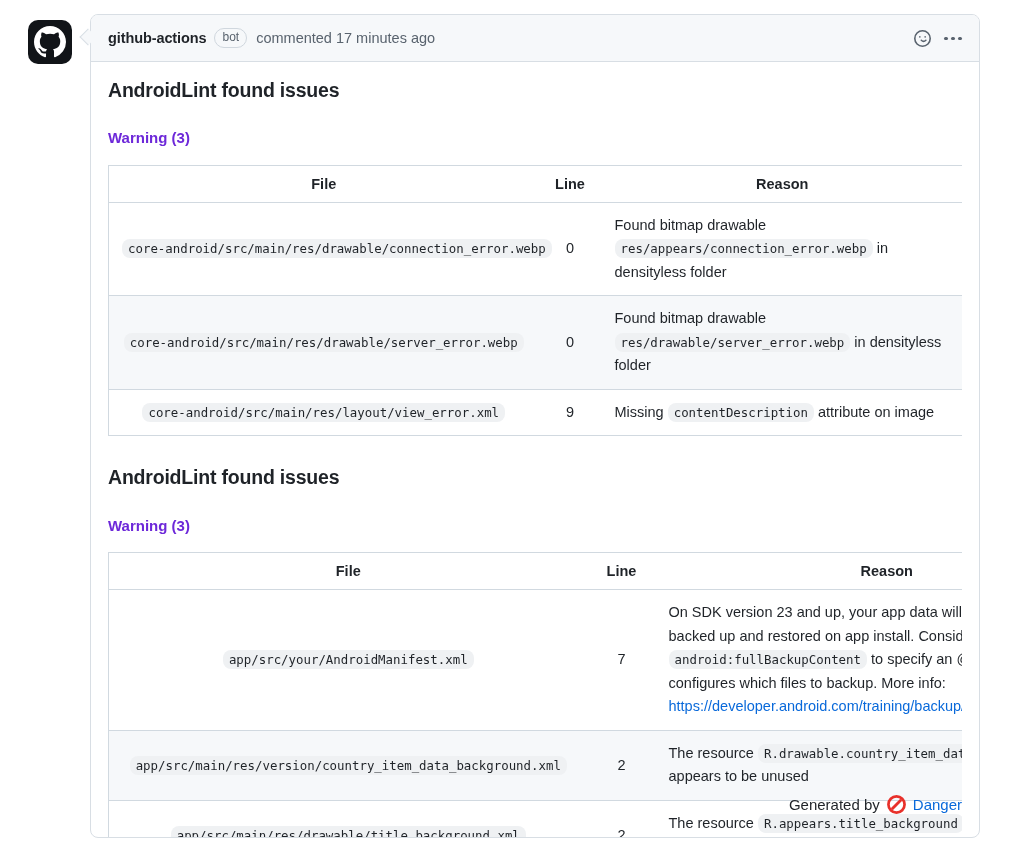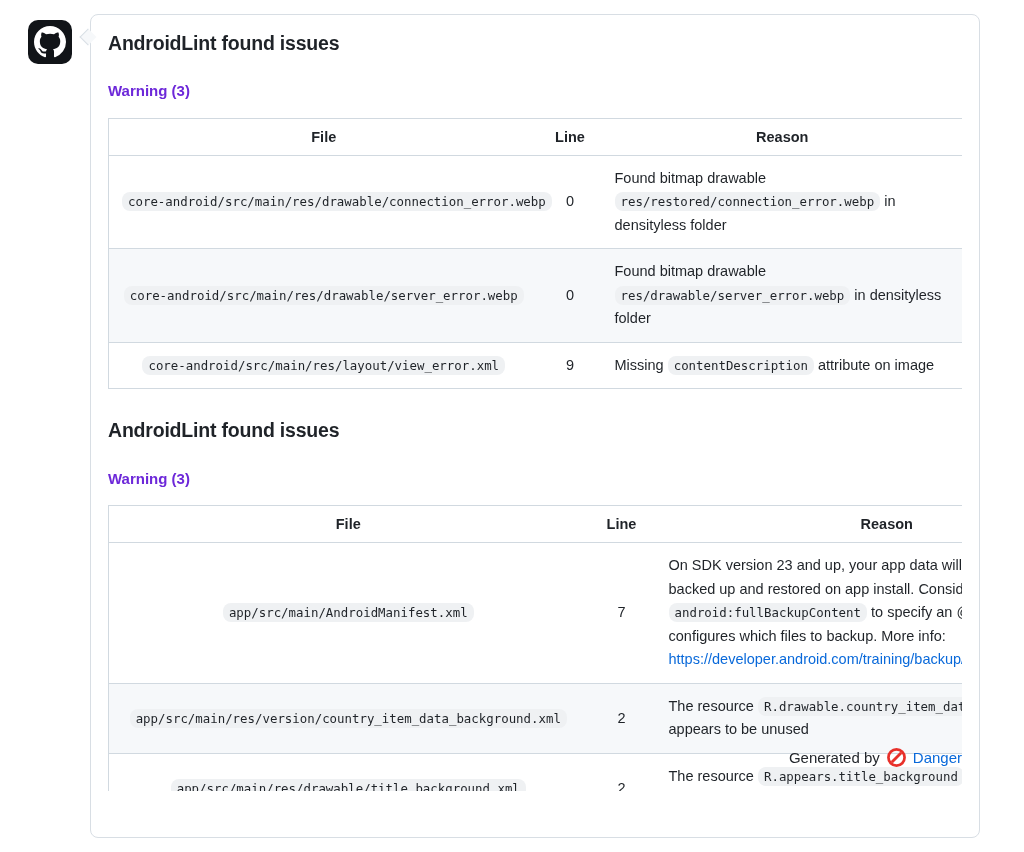--- a/index.html
+++ b/index.html
@@ -237,20 +237,38 @@
       <svg viewBox="0 0 16 16" fill="#ffffff" aria-hidden="true">
         <path d="M8 0C3.58 0 0 3.58 0 8c0 3.54 2.29 6.53 5.47 7.59.4.07.55-.17.55-.38 0-.19-.01-.82-.01-1.49-2.01.37-2.53-.49-2.69-.94-.09-.23-.48-.94-.82-1.13-.28-.15-.68-.52-.01-.53.63-.01 1.08.58 1.23.82.72 1.21 1.87.87 2.33.66.07-.52.28-.87.51-1.07-1.78-.2-3.64-.89-3.64-3.95 0-.87.31-1.59.82-2.15-.08-.2-.36-1.02.08-2.12 0 0 .67-.21 2.2.82.64-.18 1.32-.27 2-.27.68 0 1.36.09 2 .27 1.53-1.04 2.2-.82 2.2-.82.44 1.1.16 1.92.08 2.12.51.56.82 1.27.82 2.15 0 3.07-1.87 3.75-3.65 3.95.29.25.54.73.54 1.48 0 1.07-.01 1.93-.01 2.2 0 .21.15.46.55.38A8.013 8.013 0 0 0 16 8c0-4.42-3.58-8-8-8Z"></path>
       </svg>
     </span>
   </div>
 
   <div class="bubble-arrow"></div>
 
   <div class="comment-box">
 
+    <div class="comment-header">
+      <span class="author">github-actions</span>
+      <span class="bot-badge">bot</span>
+      <span class="commented">commented 17 minutes ago</span>
+
+      <div class="header-actions">
+        <span class="icon-btn">
+          <svg width="17" height="17" viewBox="0 0 16 16" fill="currentColor" aria-hidden="true">
+            <path d="M8 0a8 8 0 1 1 0 16A8 8 0 0 1 8 0ZM1.5 8a6.5 6.5 0 1 0 13 0 6.5 6.5 0 0 0-13 0Zm4.879 1.121a.75.75 0 0 1 1.06 0 2.25 2.25 0 0 0 3.182 0 .75.75 0 1 1 1.06 1.06 3.75 3.75 0 0 1-5.303 0 .75.75 0 0 1 .001-1.06ZM6.25 6.5a.75.75 0 1 1-1.5 0 .75.75 0 0 1 1.5 0Zm5 0a.75.75 0 1 1-1.5 0 .75.75 0 0 1 1.5 0Z"></path>
+          </svg>
+        </span>
+        <span class="kebab">
+          <i></i>
+          <i></i>
+          <i></i>
+        </span>
+      </div>
+    </div>
 
     <div class="comment-body">
 
       <h3 class="section-title">AndroidLint found issues</h3>
       <h4 class="sub-title">Warning (3)</h4>
 
       <div class="table-wrap">
         <table class="lint t1">
           <colgroup>
             <col class="c-file">
@@ -265,21 +283,21 @@
             </tr>
           </thead>
           <tbody>
             <tr>
               <td class="col-file">
                 <code class="code">core-android/src/main/res/drawable/connection_error.webp</code>
               </td>
               <td class="col-line">0</td>
               <td class="col-reason">
                 <span class="reason-text">Found bitmap drawable</span>
-                <code class="code">res/restored/connection_error.webp</code>
+                <code class="code">res/appears/connection_error.webp</code>
                 <span class="reason-text">in densityless folder</span>
               </td>
             </tr>
             <tr>
               <td class="col-file">
                 <code class="code">core-android/src/main/res/drawable/server_error.webp</code>
               </td>
               <td class="col-line">0</td>
               <td class="col-reason">
                 <span class="reason-text">Found bitmap drawable</span>
@@ -315,21 +333,21 @@
           <thead>
             <tr>
               <th>File</th>
               <th class="col-line">Line</th>
               <th>Reason</th>
             </tr>
           </thead>
           <tbody>
             <tr>
               <td class="col-file">
-                <code class="code">app/src/main/AndroidManifest.xml</code>
+                <code class="code">app/src/your/AndroidManifest.xml</code>
               </td>
               <td class="col-line">7</td>
               <td class="col-reason">
                 <span class="reason-text">On SDK version 23 and up, your app data will be automatically backed up and restored on app install. Consider adding the attribute</span>
                 <code class="code">android:fullBackupContent</code>
                 <span class="reason-text">to specify an @xml resource which configures which files to backup. More info:</span>
                 <a class="link" href="#">https://developer.android.com/training/backup/autosyncapi.html</a>
               </td>
             </tr>
             <tr>

